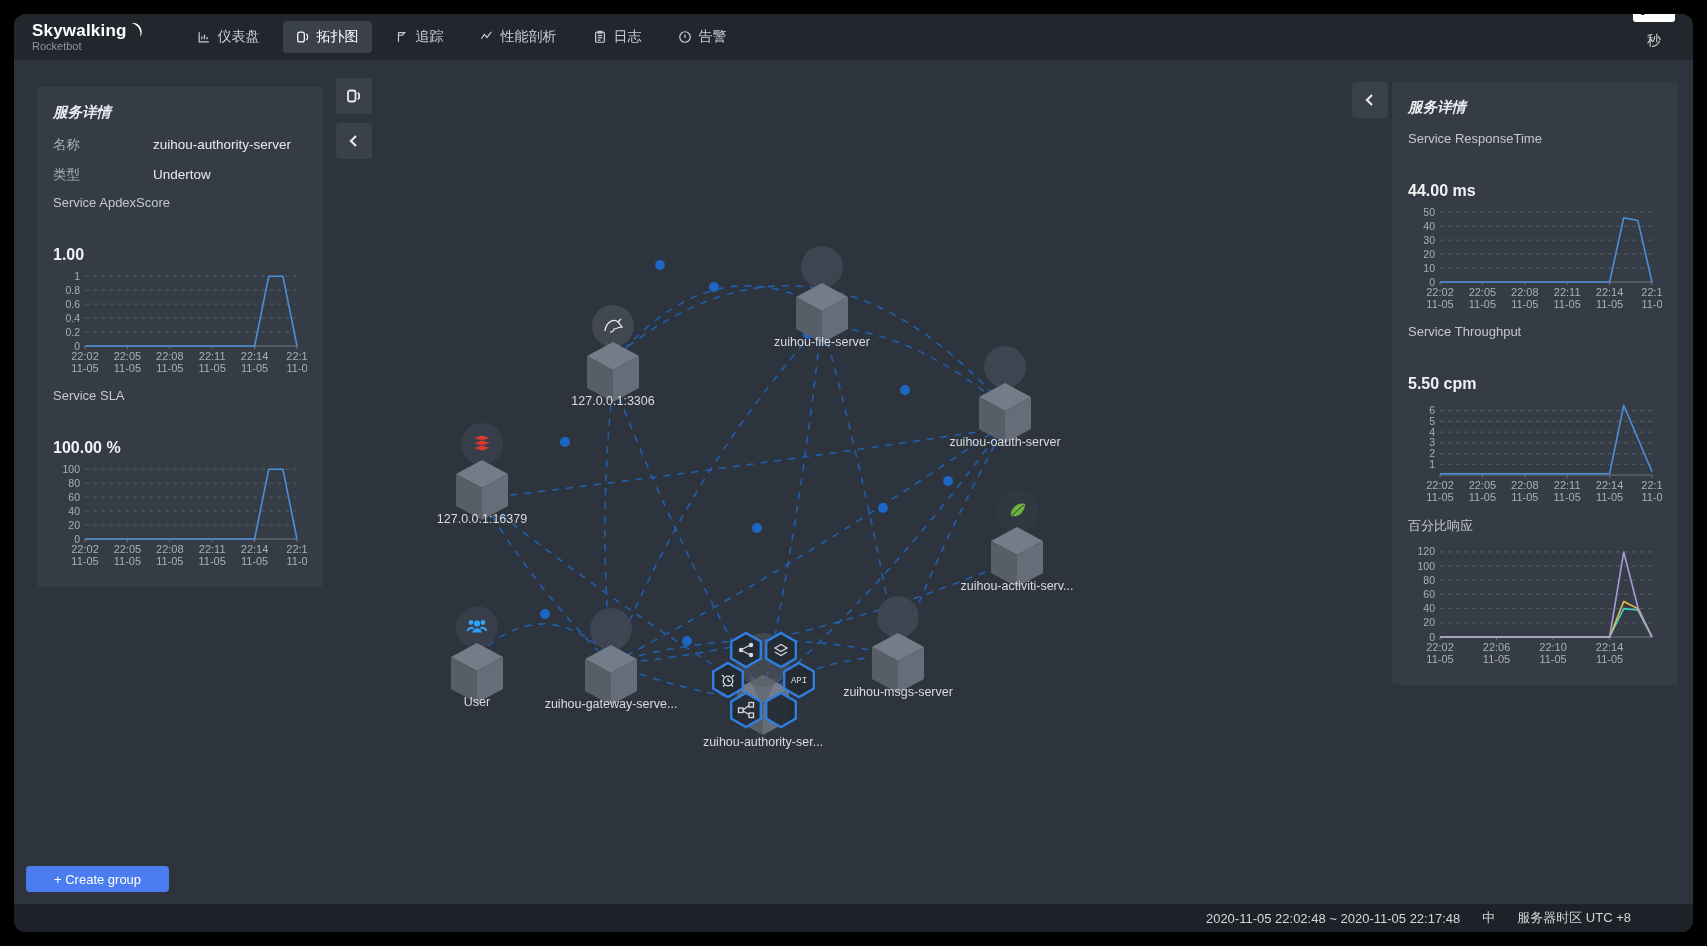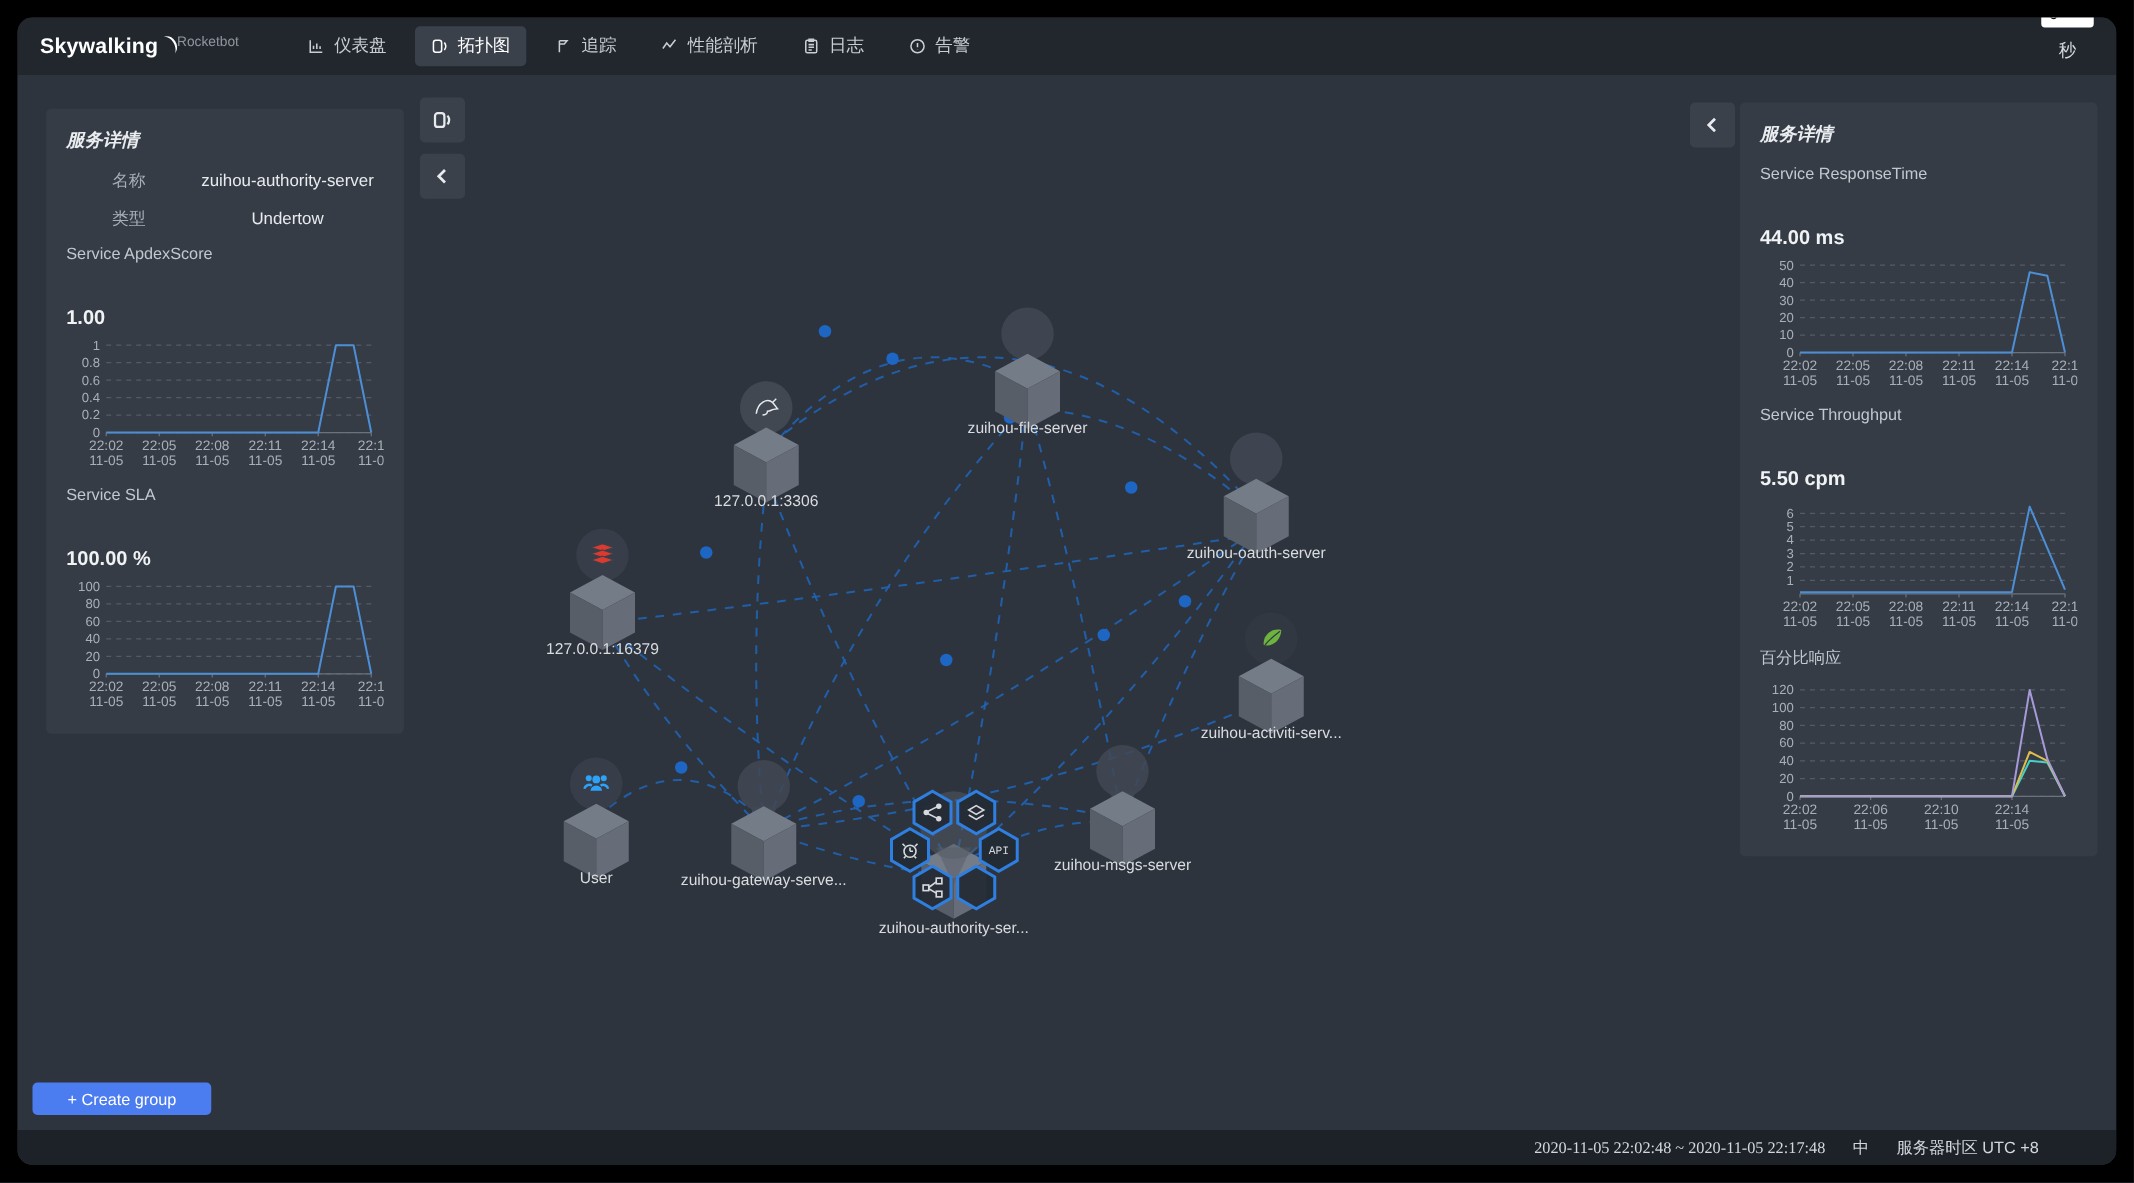--- a/index.html
+++ b/index.html
@@ -1,21 +1,21 @@
 <!DOCTYPE html>
 <html><head>
 <meta charset="utf-8">
 <style>
   * { margin:0; padding:0; box-sizing:border-box; }
   body { background:#000; font-family:"Liberation Sans", sans-serif; width:1707px; height:946px; position:relative; overflow:hidden; }
   .window { position:absolute; left:14px; top:14px; width:1679px; height:918px; background:#2e343d; border-radius:12px; overflow:hidden; display:flex; flex-direction:column; }
 
   
   .navbar { height:46px; background:#22272e; display:flex; align-items:center; padding:0 18px; flex:0 0 auto; }
-  .logo { display:flex; flex-direction:row; line-height:1.05; margin-right:42px; }
+  .logo { display:flex; flex-direction:column; line-height:1.05; margin-right:42px; }
   .logo-top { display:flex; align-items:center; }
   .logo-title { color:#fff; font-weight:bold; font-size:17px; letter-spacing:.2px; }
   .logo-moon { width:14px; height:16px; margin-left:1px; }
   .logo-sub { color:#8f969e; font-size:11px; margin-top:1px; }
   .nav-items { display:flex; align-items:center; gap:10px; }
   .nav-item { display:flex; align-items:center; gap:7px; color:#c9ced4; font-size:14px; padding:7px 13px; border-radius:4px; cursor:pointer; white-space:nowrap; }
   .nav-item.active { background:#3a414b; color:#fff; }
   .nav-item svg { width:14px; height:14px; stroke:#c9ced4; fill:none; stroke-width:1.4; }
   .nav-item.active svg { stroke:#fff; }
   .nav-right { margin-left:auto; display:flex; align-items:center; gap:10px; color:#d6dade; font-size:14px;flex-direction:column; }
@@ -26,38 +26,38 @@
   .content { position:relative; flex:1 1 auto; background:#2e343d; overflow:hidden; }
   #topo-svg { position:absolute; left:0; top:-46px; width:1679px; height:918px; }
 
   .panel { background:#353c46; border-radius:4px; }
 
   .left-col { position:absolute; left:23px; top:18px; width:286px; }
   .service-select { height:37px; background:#3a424c; border-radius:4px; display:flex; align-items:center; padding:0 14px; color:#e7eaee; font-size:14px; cursor:pointer; }
   .service-select svg { margin-left:auto; width:12px; height:12px; stroke:#c7ccd2; fill:none; stroke-width:2; }
   .detail-panel { margin-top:9px; padding:16px 16px 12px 16px; }
   .panel-title { color:#eaedf0; font-size:14.5px; font-weight:bold; margin-bottom:14px;font-style:italic; }
-  .kv-row { display:flex; margin-bottom:12px; font-size:13.5px; line-height:1.3;text-align:center; }
+  .kv-row { display:flex; margin-bottom:12px; font-size:13.5px; line-height:1.3; }
   .kv-label { width:100px; color:#a7adb5; flex:0 0 auto; }
   .kv-value { color:#e8ebee; width:154px; word-wrap:break-word; }
   .metric-title { color:#c3c8cf; font-size:13px; margin:10px 0 6px 0; }
   .metric-value { color:#f0f2f4; font-size:16px; font-weight:bold; margin-bottom:2px;margin-top:36px; }
 
   .mini-buttons { position:absolute; left:322px; top:18px; display:flex; flex-direction:column; gap:9px; }
   .sq-btn { width:36px; height:36px; background:#3a414b; border:none; border-radius:4px; display:flex; align-items:center; justify-content:center; cursor:pointer; }
   .sq-btn svg { width:16px; height:16px; stroke:#e8eaee; fill:none; stroke-width:1.8; }
 
   .right-collapse { position:absolute; right:305px; top:22px; }
   .right-col { position:absolute; right:15px; top:22px; width:286px; padding:16px 16px 12px 16px; }
 
   .create-group { position:absolute; left:12px; bottom:12px; background:#4b7cf0; color:#fff; border:none; border-radius:4px; height:26px; padding:0 28px; font-size:13px; cursor:pointer; font-family:"Liberation Sans",sans-serif; }
 
   
   .footer { flex:0 0 auto; height:28px; background:#1d2229; display:flex; align-items:center; justify-content:flex-end; padding-right:62px; gap:22px; color:#d3d7db; font-size:13px; }
-  .footer .mono { font-family:Liberation Serif, serif; }
+  .footer .mono { font-family:Liberation Sans, sans-serif; }
 
   .chart { display:block; margin-bottom:4px; }
 </style>
 </head>
 <body>
 
 <div class="window">
 
   <header class="navbar">
     <div class="logo">

